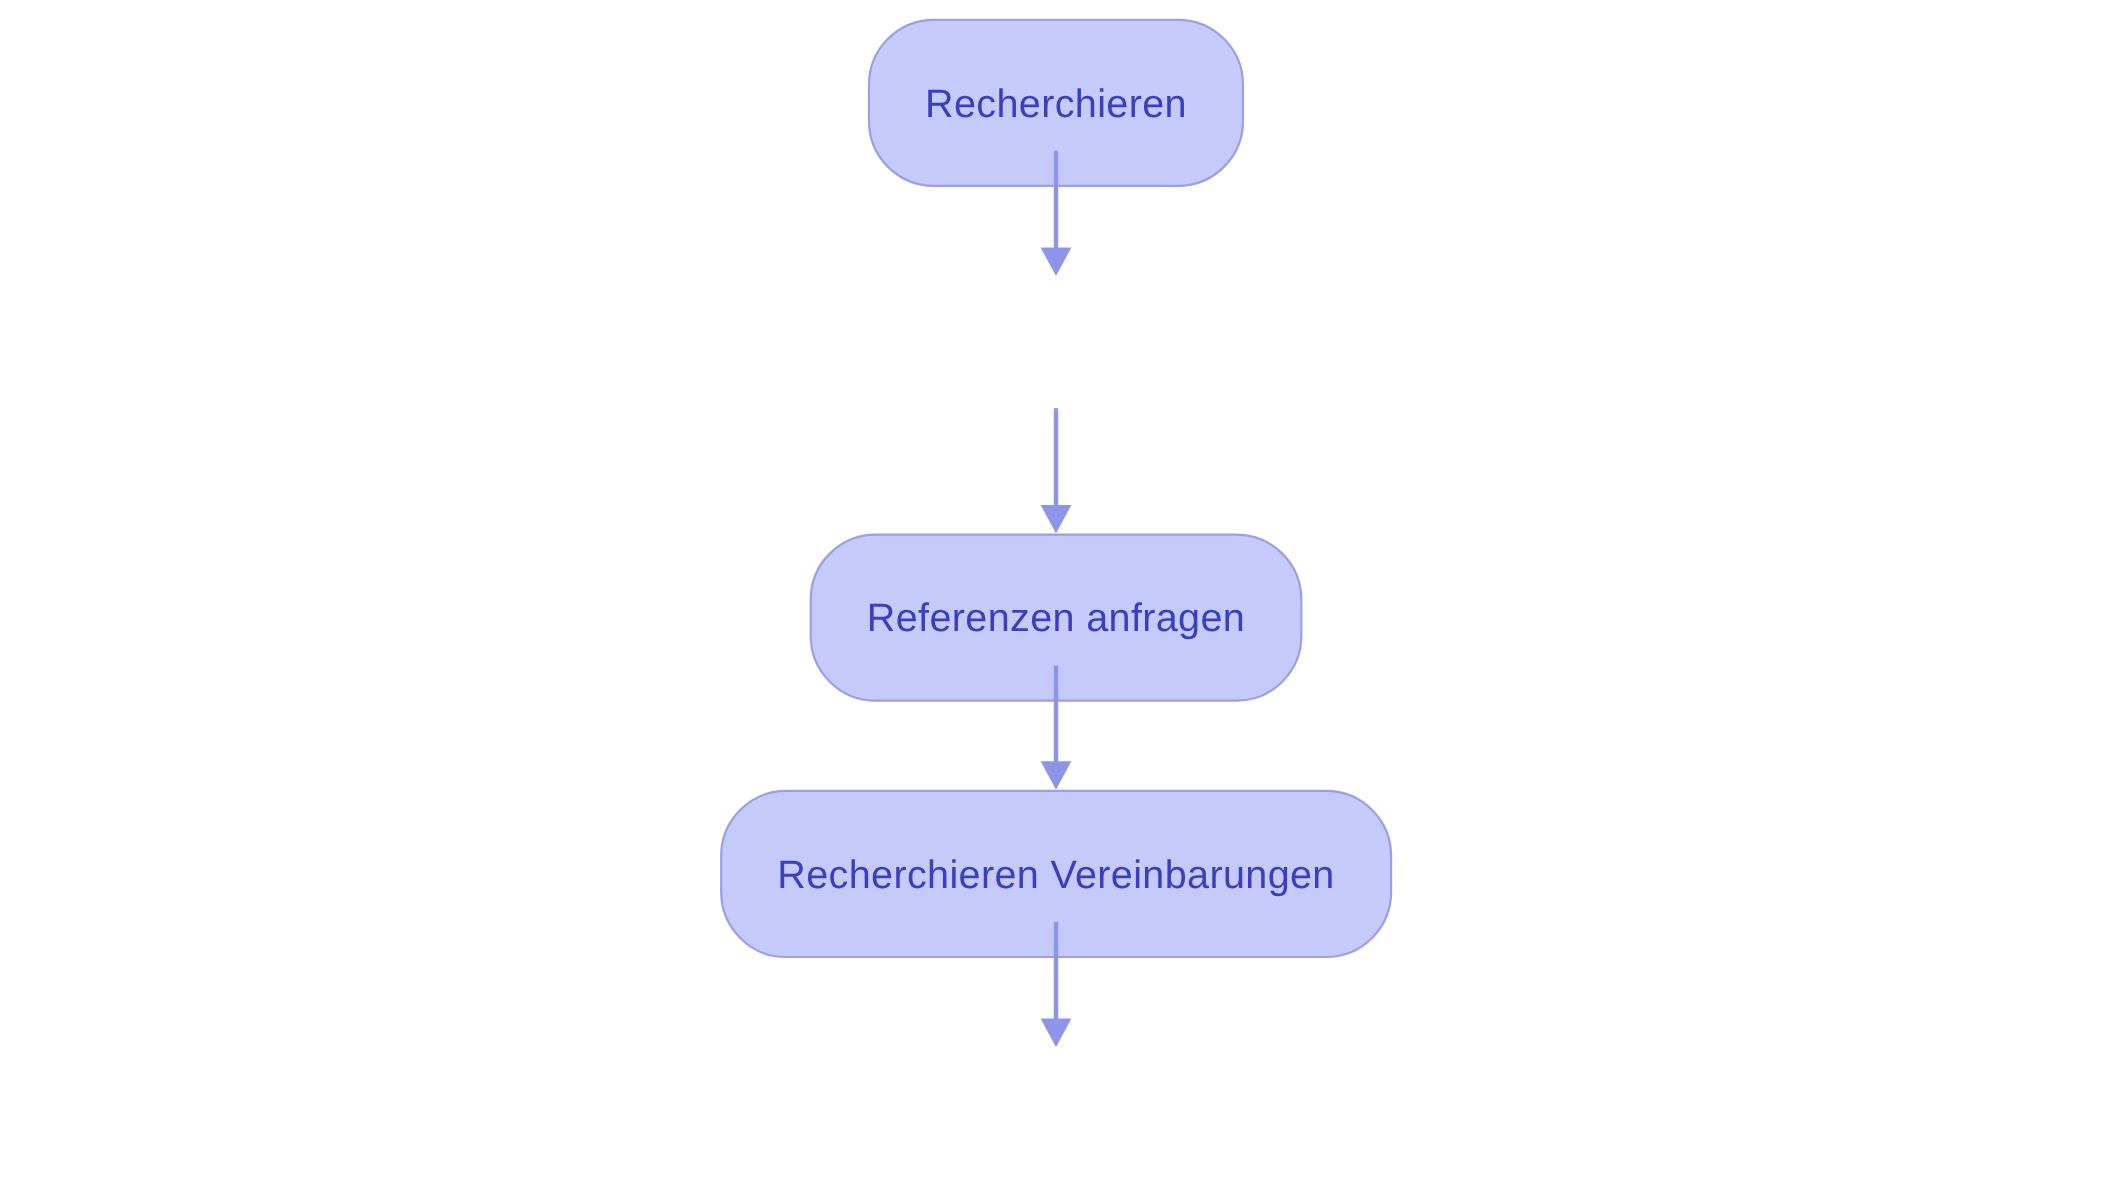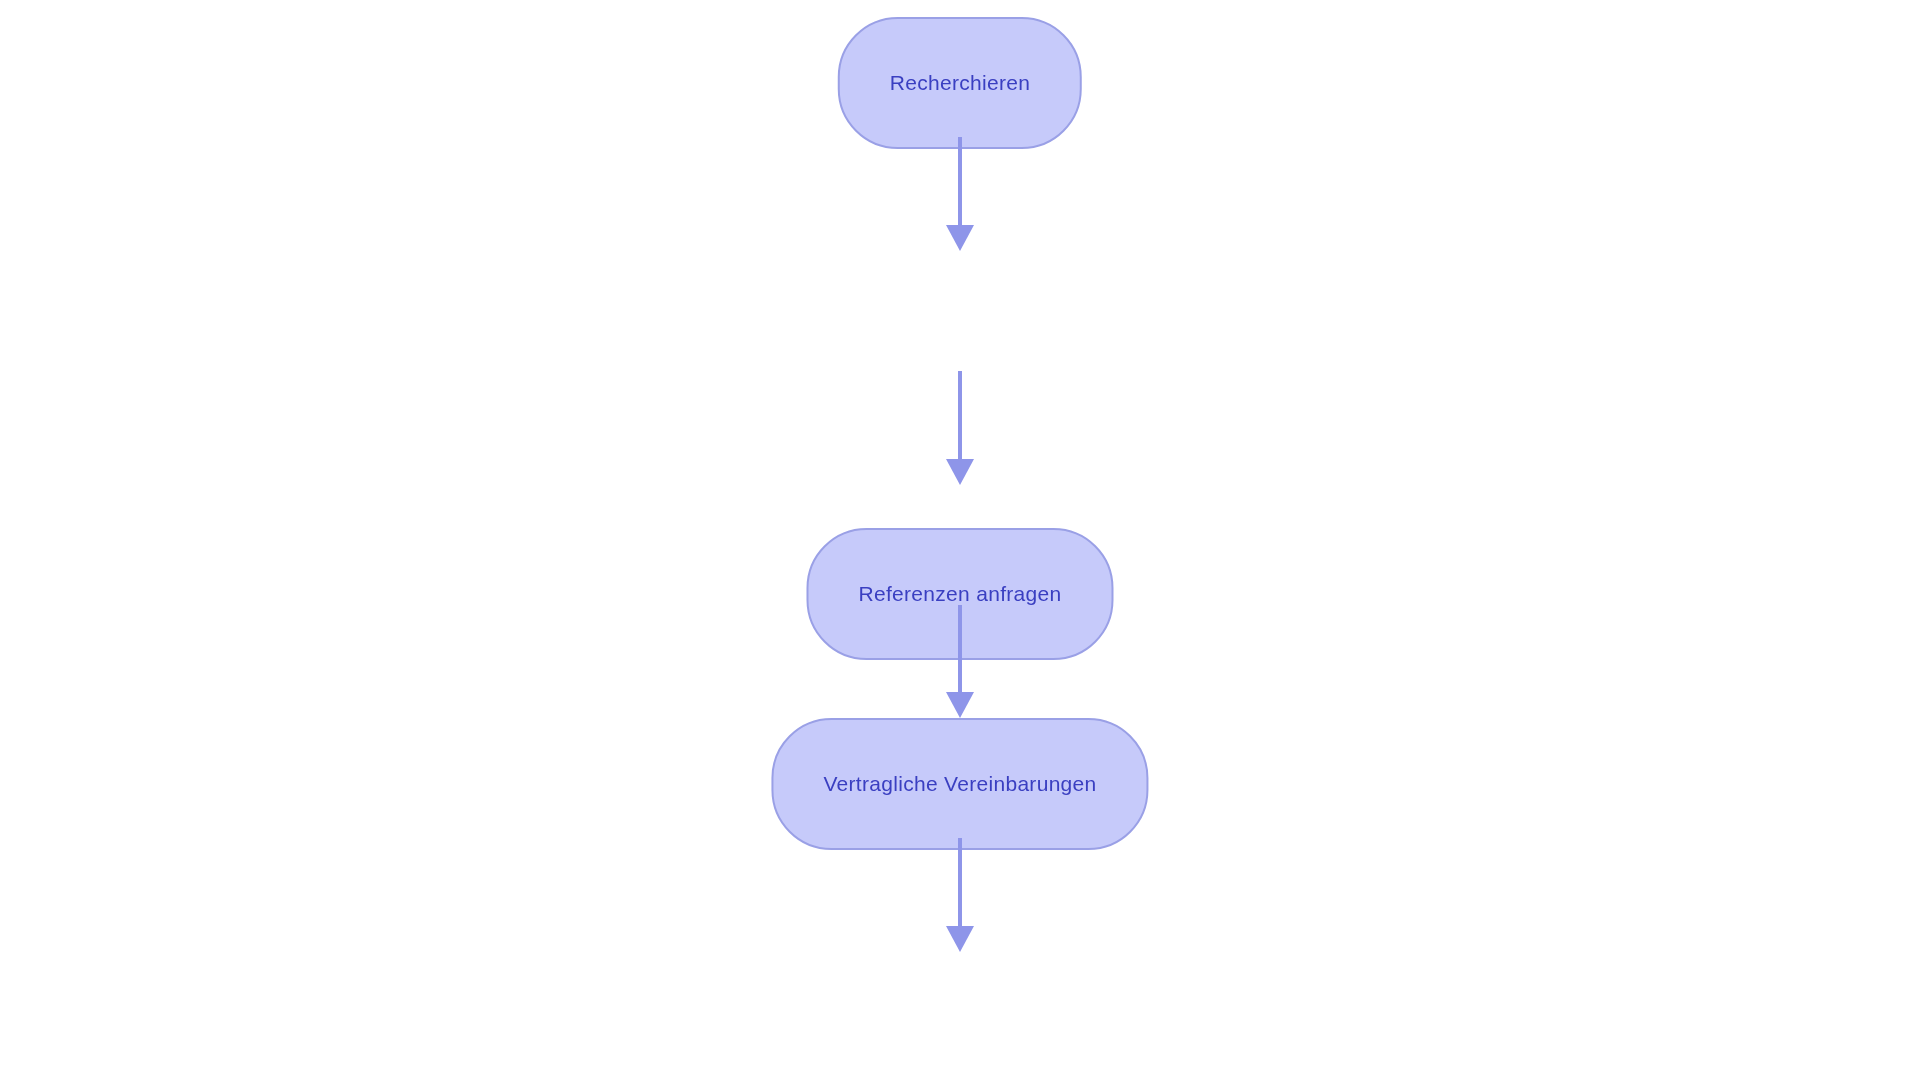--- a/index.html
+++ b/index.html
@@ -18,36 +18,36 @@
     position: relative;
     width: 1920px;
     height: 1083px;
     background: var(--background);
     overflow: hidden;
   }
   .node {
     position: absolute;
     left: 960px;
     transform: translateX(-50%);
-    height: 132px;
+    height: 153px;
     padding: 0 50px;
     border-radius: 60px;
     background: var(--node-fill);
     border: 2px solid var(--node-border);
     color: var(--node-text);
-    font-size: 21px;
+    font-size: 36px;
     letter-spacing: 0.3px;
     display: flex;
     align-items: center;
     justify-content: center;
     white-space: nowrap;
   }
   .n1 { top: 17px; }
   .n2 { top: 251px; }
-  .n3 { top: 485px; margin-top: 43px; }
+  .n3 { top: 485px; }
   .n4 { top: 718px; }
   .n5 { top: 952px; }
 
   .stem {
     position: absolute;
     left: 958px;
     width: 4px;
     background: var(--arrow-color);
   }
   .head {
@@ -91,21 +91,21 @@
   <div class="node n3">
     <span>Referenzen anfragen</span>
   </div>
 
   <div class="connector c3">
     <div class="stem"></div>
     <div class="head"></div>
   </div>
 
   <div class="node n4">
-    <span>Vertragliche Vereinbarungen</span>
+    <span>Recherchieren Vereinbarungen</span>
   </div>
 
   <div class="connector c4">
     <div class="stem"></div>
     <div class="head"></div>
   </div>
 
 
 </div>
 

